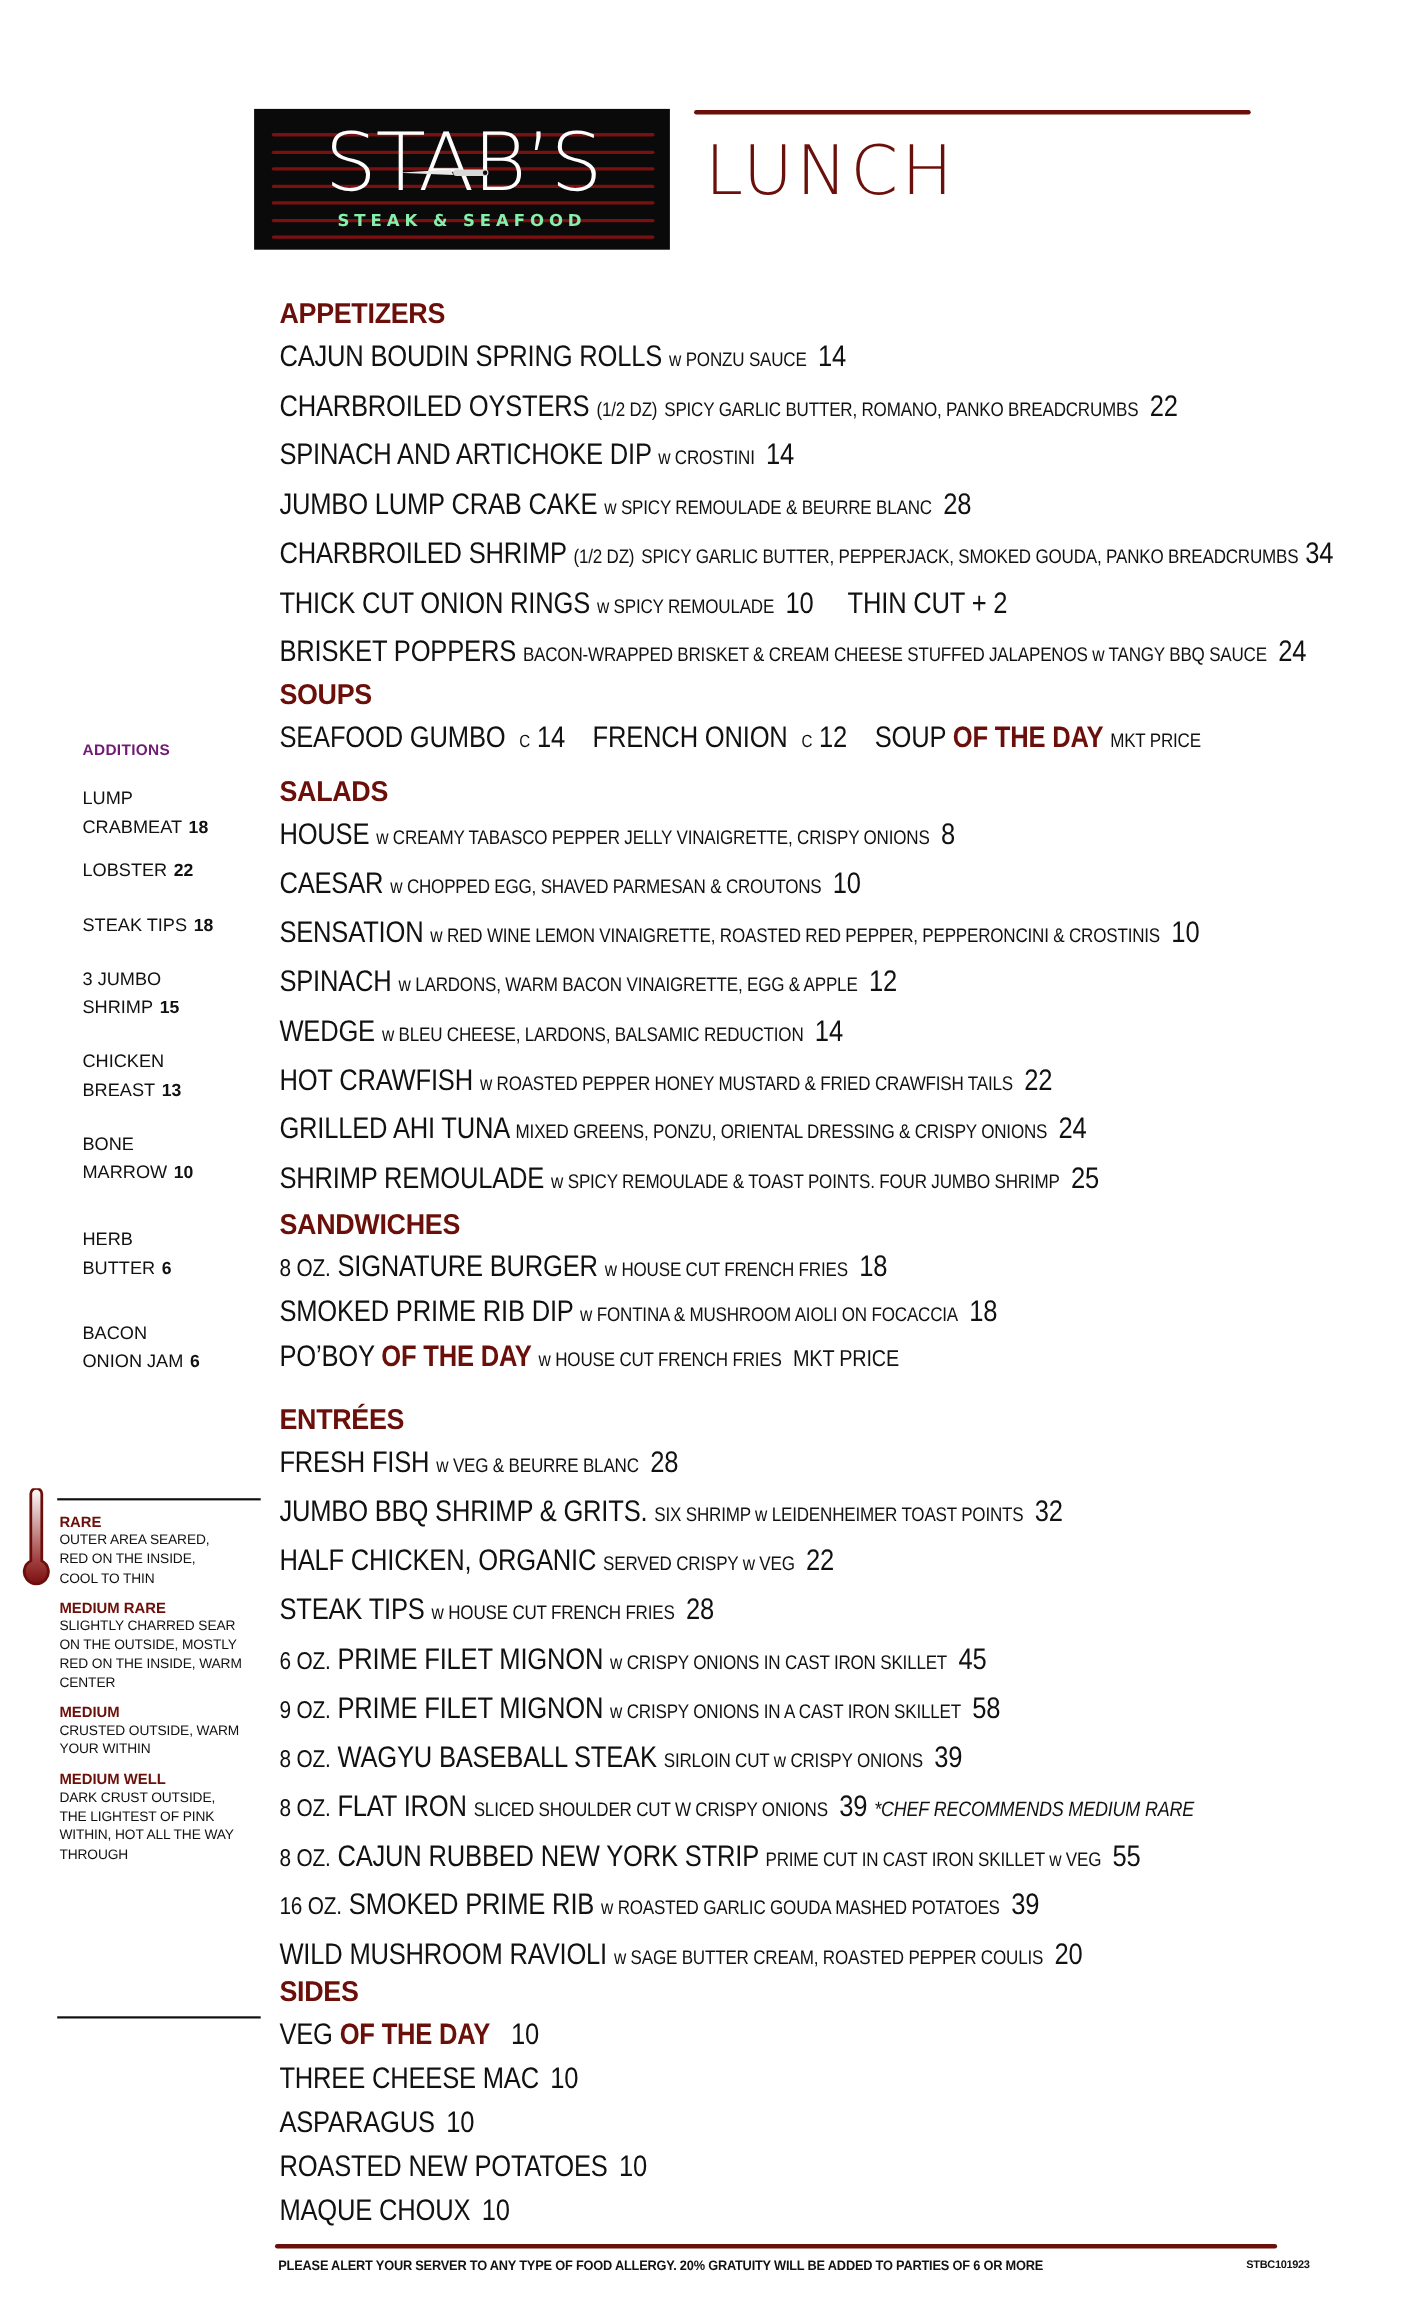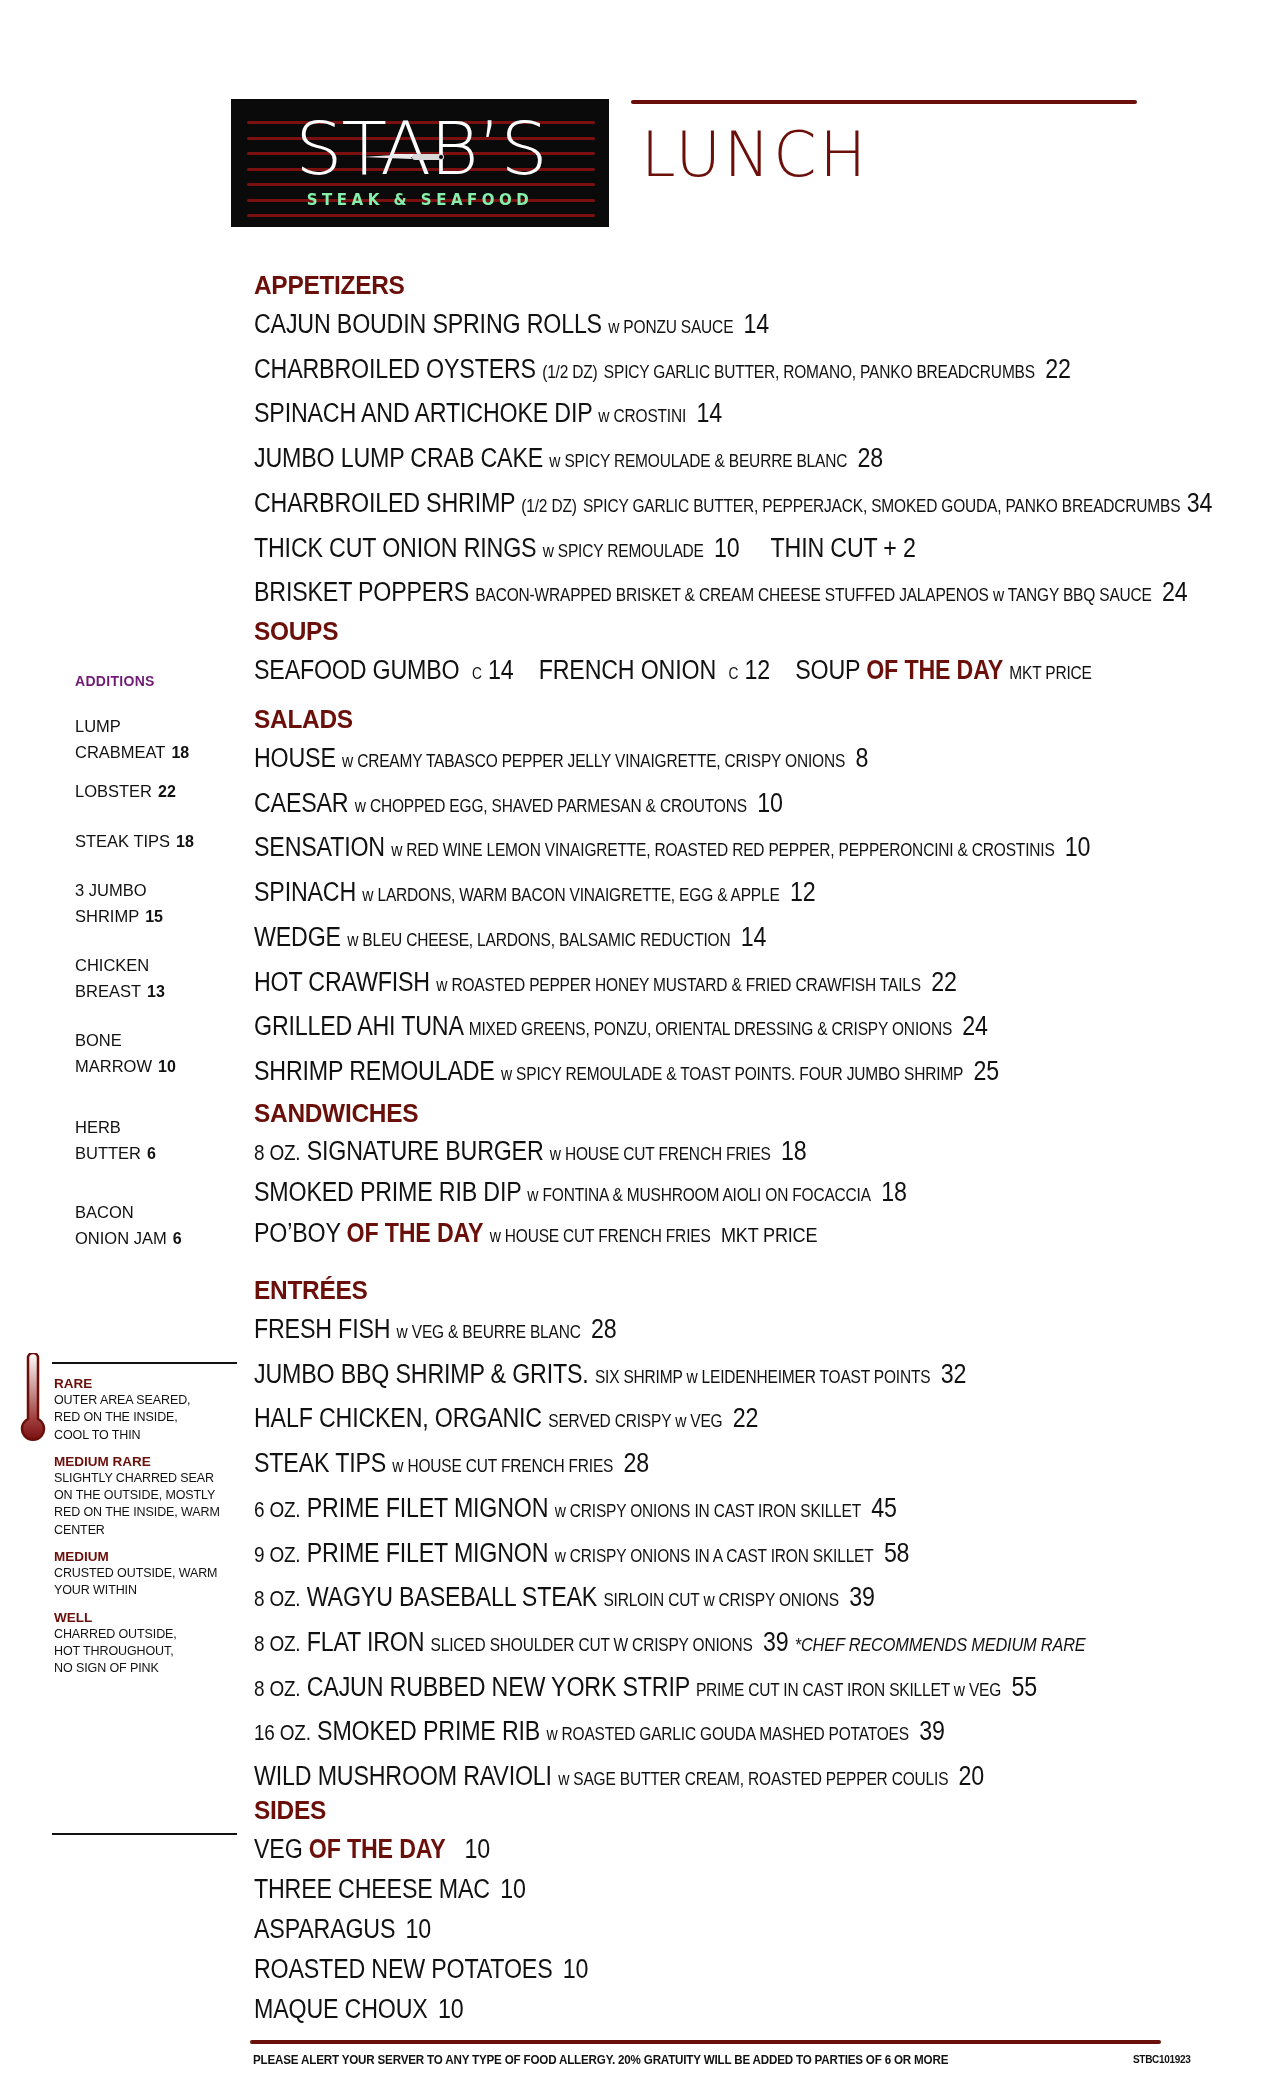--- a/index.html
+++ b/index.html
@@ -262,23 +262,24 @@
     <div class="desc">ON THE OUTSIDE, MOSTLY</div>
     <div class="desc">RED ON THE INSIDE, WARM</div>
     <div class="desc">CENTER</div>
   </div>
   <div class="level">
     <div class="name">MEDIUM</div>
     <div class="desc">CRUSTED OUTSIDE, WARM</div>
     <div class="desc">YOUR WITHIN</div>
   </div>
   <div class="level">
-    <div class="name">WELL</div>
-    <div class="desc">CHARRED OUTSIDE,</div>
-    <div class="desc">HOT THROUGHOUT,</div>
-    <div class="desc">NO SIGN OF PINK</div>
+    <div class="name">MEDIUM WELL</div>
+    <div class="desc">DARK CRUST OUTSIDE,</div>
+    <div class="desc">THE LIGHTEST OF PINK</div>
+    <div class="desc">WITHIN, HOT ALL THE WAY</div>
+    <div class="desc">THROUGH</div>
   </div>
 </div>
 <div class="temp-rule-bottom"></div>
 
 <div class="bottom-rule"></div>
 <div class="footer-note">PLEASE ALERT YOUR SERVER TO ANY TYPE OF FOOD ALLERGY. 20% GRATUITY WILL BE ADDED TO PARTIES OF 6 OR MORE</div>
 <div class="footer-code">STBC101923</div>
 
 </body></html>

